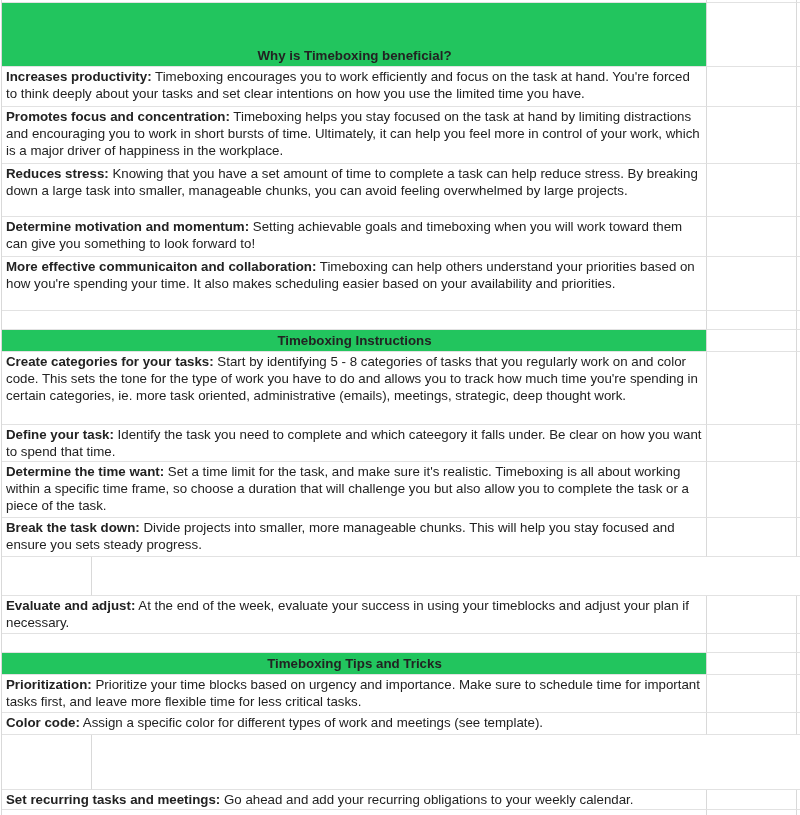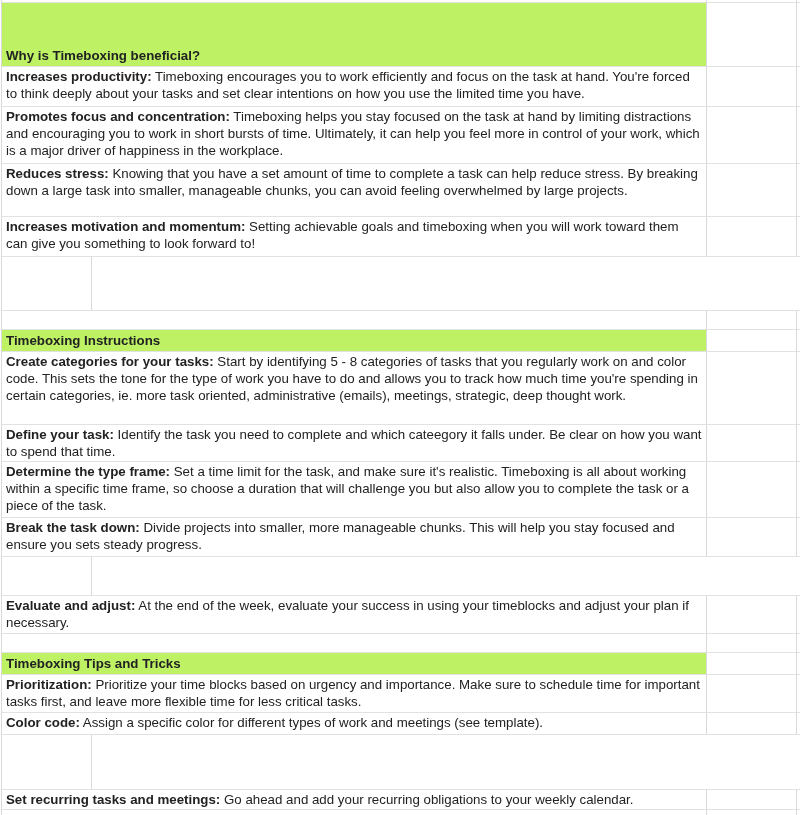--- a/index.html
+++ b/index.html
@@ -7,21 +7,21 @@
          font-family: "Liberation Sans", sans-serif; color: #202124; }
   .sheet { position: absolute; left: 0; top: 0; width: 800px; }
   .row { position: absolute; left: 0; width: 800px; display: flex; }
   .colA { width: 2px; border-right: 1px solid #d9d9d9; box-sizing: border-box; flex: none; }
   .colB { width: 705px; border-right: 1px solid #d9d9d9; border-bottom: 1px solid #e2e2e2;
           box-sizing: border-box; flex: none; padding: 1px 3px 0 4px;
           font-size: 13.3px; line-height: 17px; color: #222; overflow: hidden; }
   .colC { width: 90px; border-right: 1px solid #d9d9d9; border-bottom: 1px solid #e2e2e2;
           box-sizing: border-box; flex: none; }
   .colD { flex: 1; border-bottom: 1px solid #e2e2e2; }
-  .green .colB { background: #bef264; }
+  .green .colB { background: #22c55e; justify-content: center; }
   .hdr .colB { font-weight: bold; display: flex; align-items: flex-end; padding-bottom: 2px; }
   .lbl { font-weight: bold; text-align: right; }
 </style>
 </head>
 <body>
 
 <div class="sheet">
 
   <div class="row" style="top:-18px;height:21px">
     <div class="colA"></div>
@@ -55,27 +55,28 @@
 
   <div class="row" style="top:164px;height:53px">
     <div class="colA"></div>
     <div class="colB"><span class="lbl">Reduces stress:</span><span> Knowing that you have a set amount of time to complete a task can help reduce stress. By breaking down a large task into smaller, manageable chunks, you can avoid feeling overwhelmed by large projects.</span></div>
     <div class="colC"></div>
     <div class="colD"></div>
   </div>
 
   <div class="row" style="top:217px;height:40px">
     <div class="colA"></div>
-    <div class="colB"><span class="lbl">Increases motivation and momentum:</span><span> Setting achievable goals and timeboxing when you will work toward them can give you something to look forward to!</span></div>
+    <div class="colB"><span class="lbl">Determine motivation and momentum:</span><span> Setting achievable goals and timeboxing when you will work toward them can give you something to look forward to!</span></div>
     <div class="colC"></div>
     <div class="colD"></div>
   </div>
 
   <div class="row" style="top:257px;height:54px">
     <div class="colA"></div>
+    <div class="colB"><span class="lbl">More effective communicaiton and collaboration:</span><span> Timeboxing can help others understand your priorities based on how you're spending your time. It also makes scheduling easier based on your availability and priorities.</span></div>
     <div class="colC"></div>
     <div class="colD"></div>
   </div>
 
   <div class="row" style="top:311px;height:19px">
     <div class="colA"></div>
     <div class="colB"></div>
     <div class="colC"></div>
     <div class="colD"></div>
   </div>
@@ -98,21 +99,21 @@
 
   <div class="row" style="top:425px;height:37px">
     <div class="colA"></div>
     <div class="colB"><span class="lbl">Define your task:</span><span> Identify the task you need to complete and which cateegory it falls under. Be clear on how you want to spend that time.</span></div>
     <div class="colC"></div>
     <div class="colD"></div>
   </div>
 
   <div class="row" style="top:462px;height:56px">
     <div class="colA"></div>
-    <div class="colB"><span class="lbl">Determine the type frame:</span><span> Set a time limit for the task, and make sure it's realistic. Timeboxing is all about working within a specific time frame, so choose a duration that will challenge you but also allow you to complete the task or a piece of the task.</span></div>
+    <div class="colB"><span class="lbl">Determine the time want:</span><span> Set a time limit for the task, and make sure it's realistic. Timeboxing is all about working within a specific time frame, so choose a duration that will challenge you but also allow you to complete the task or a piece of the task.</span></div>
     <div class="colC"></div>
     <div class="colD"></div>
   </div>
 
   <div class="row" style="top:518px;height:39px">
     <div class="colA"></div>
     <div class="colB"><span class="lbl">Break the task down:</span><span> Divide projects into smaller, more manageable chunks. This will help you stay focused and ensure you sets steady progress.</span></div>
     <div class="colC"></div>
     <div class="colD"></div>
   </div>

